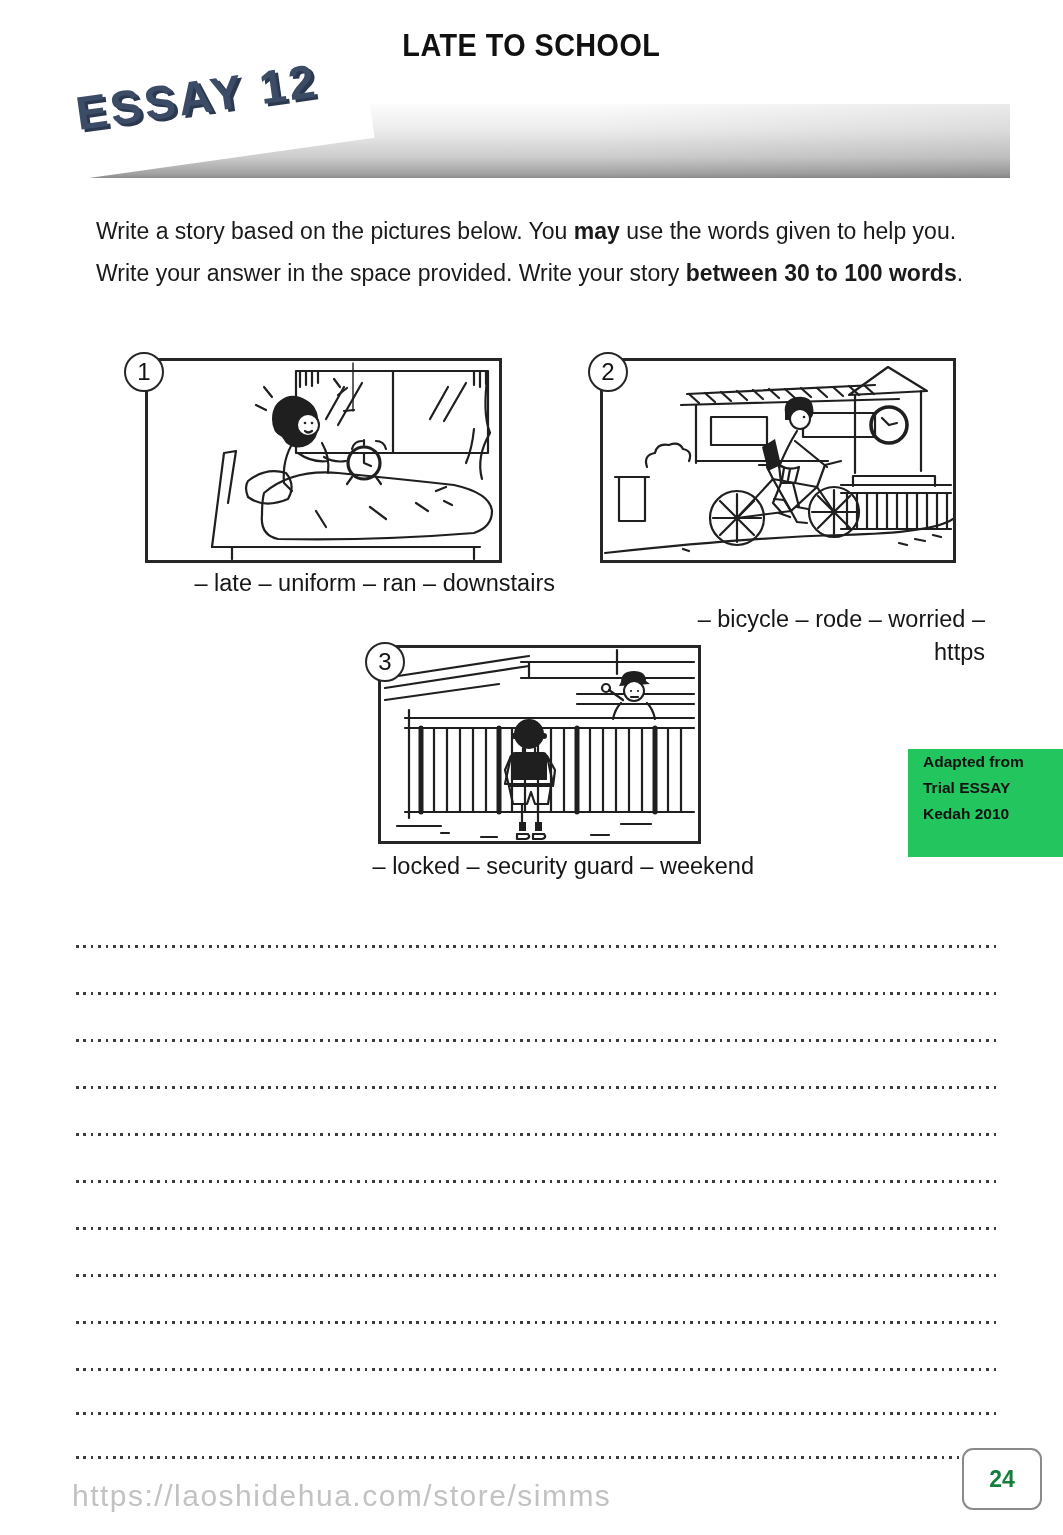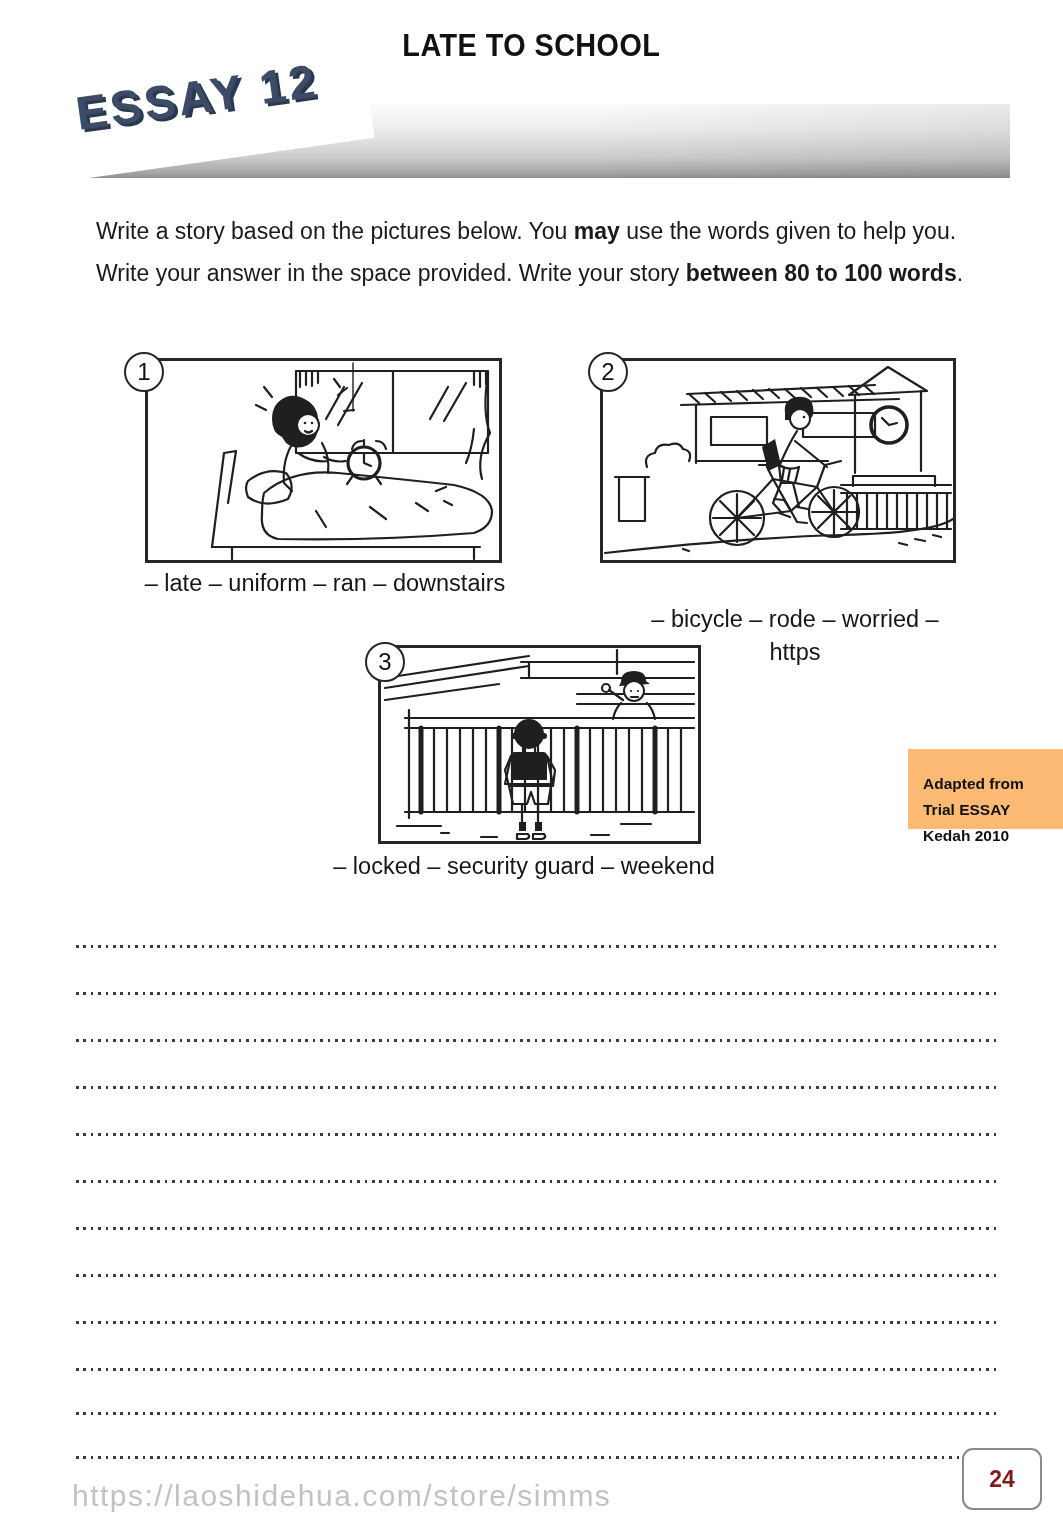--- a/index.html
+++ b/index.html
@@ -47,42 +47,42 @@
   }
   .pic-box svg { display:block; width:100%; height:100%; }
   .num-badge {
     position:absolute; width:40px; height:40px; box-sizing:border-box;
     border:2.5px solid #262626; border-radius:50%; background:#fff;
     display:flex; align-items:center; justify-content:center;
     font-size:24px; color:#111; z-index:3;
   }
   .caption {
     position:absolute; font-size:23.5px; line-height:33px;
-    text-align:center; color:#161616;
+    text-align:right; color:#161616;
   }
 
   
   .source-note {
-    position:absolute; left:908px; top:749px; width:155px; height:80px;
-    background:#fdba74; box-sizing:border-box; padding:22px 0 0 15px;
+    position:absolute; left:908px; top:749px; width:155px; height:108px;
+    background:#22c55e; box-sizing:border-box; padding:0 0 0 15px;
     font-size:15.5px; line-height:26px; font-weight:bold; color:#111;
   }
 
   
   .dotline {
     position:absolute; left:76px; width:922px; height:3px;
     background-image:repeating-linear-gradient(to right,#3c3c3c 0 2.6px, transparent 2.6px 7.4px);
   }
 
   
   .page-num {
     position:absolute; left:962px; top:1448px; width:76px; height:58px;
     background:#fff; border:2px solid #8a8a8a; border-radius:11px;
     display:flex; align-items:center; justify-content:center;
-    font-size:23px; font-weight:bold; color:#7f1d1d; z-index:4;
+    font-size:23px; font-weight:bold; color:#15803d; z-index:4;
   }
   .watermark {
     position:absolute; left:72px; top:1479px; width:926px;
     text-align:left; font-size:30px; color:#c2c2c2; letter-spacing:1.5px;
   }
 
   .sketch { stroke:#1f1f1f; stroke-width:2.2; fill:none; stroke-linecap:round; stroke-linejoin:round; }
   .fillk { fill:#1f1f1f; stroke:none; }
 </style>
 </head>
@@ -90,21 +90,21 @@
 
 <div class="page">
 
   <div class="banner"></div>
   <div class="wordart-bg"></div>
   <div class="wordart">ESSAY 12</div>
   <div class="banner-title"><span>LATE TO SCHOOL</span></div>
 
   <div class="instructions">
     <p><span>Write a story based on the pictures below. You</span> <b>may</b> <span>use the words given to help you.</span></p>
-    <p><span>Write your answer in the space provided. Write your story</span> <b>between 80 to 100 words</b><span>.</span></p>
+    <p><span>Write your answer in the space provided. Write your story</span> <b>between 30 to 100 words</b><span>.</span></p>
   </div>
 
   <div class="num-badge" style="left:124px; top:352px;">
       <span>1</span>
     </div>
   <div class="pic-box" style="left:145px; top:358px; width:357px; height:205px;">
     <svg viewBox="0 0 351 199" aria-label="boy-waking-up-late-in-bed-holding-alarm-clock">
       <g class="sketch">
         <rect x="148" y="10" width="192" height="82"></rect>
         <path d="M245,10 V92"></path>
@@ -222,21 +222,21 @@
         <path d="M130,108 l-6,14 l4,16 M166,108 l8,14 l-2,16"></path>
         <path d="M128,138 h42 l-3,18 h-13 l-4,-12 l-4,12 h-14 z"></path>
         <path d="M141,156 v22 M157,156 v22"></path>
         <path d="M136,186 h11 q3,4 -2,5 h-9 z M152,186 h11 q3,4 -2,5 h-9 z"></path>
       </g>
       <path class="fillk" d="M134,104 h28 a4,4 0 0 1 4,4 v24 h-36 v-24 a4,4 0 0 1 4,-4 z"></path>
       <rect class="fillk" x="138" y="174" width="7" height="9"></rect>
       <rect class="fillk" x="154" y="174" width="7" height="9"></rect>
     </svg>
   </div>
-  <div class="caption" style="left:314px; top:850px; width:420px;">
+  <div class="caption" style="left:334px; top:850px; width:420px;">
     <div>– locked – security guard – weekend</div>
   </div>
 
   <div class="source-note">
     <div>Adapted from</div>
     <div>Trial ESSAY</div>
     <div>Kedah 2010</div>
   </div>
 
   <div class="dotline" style="top:945px;"></div>

